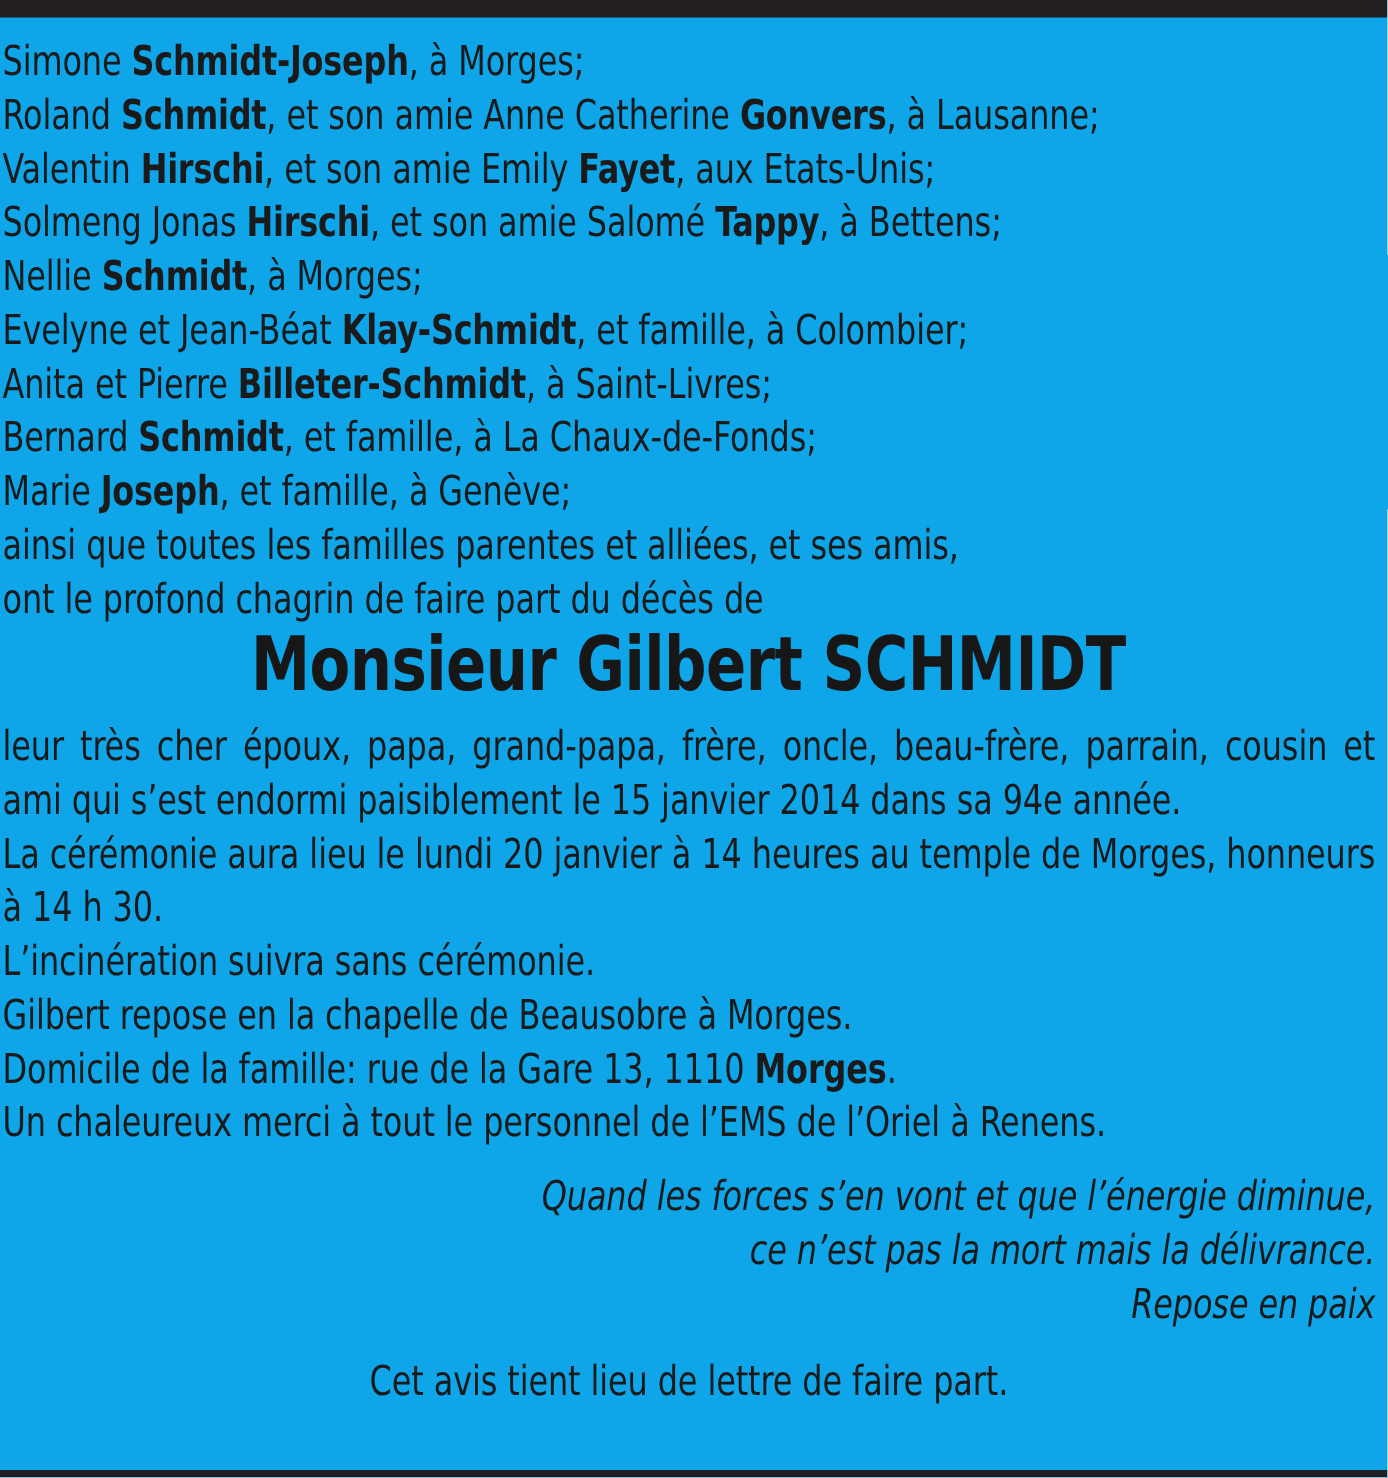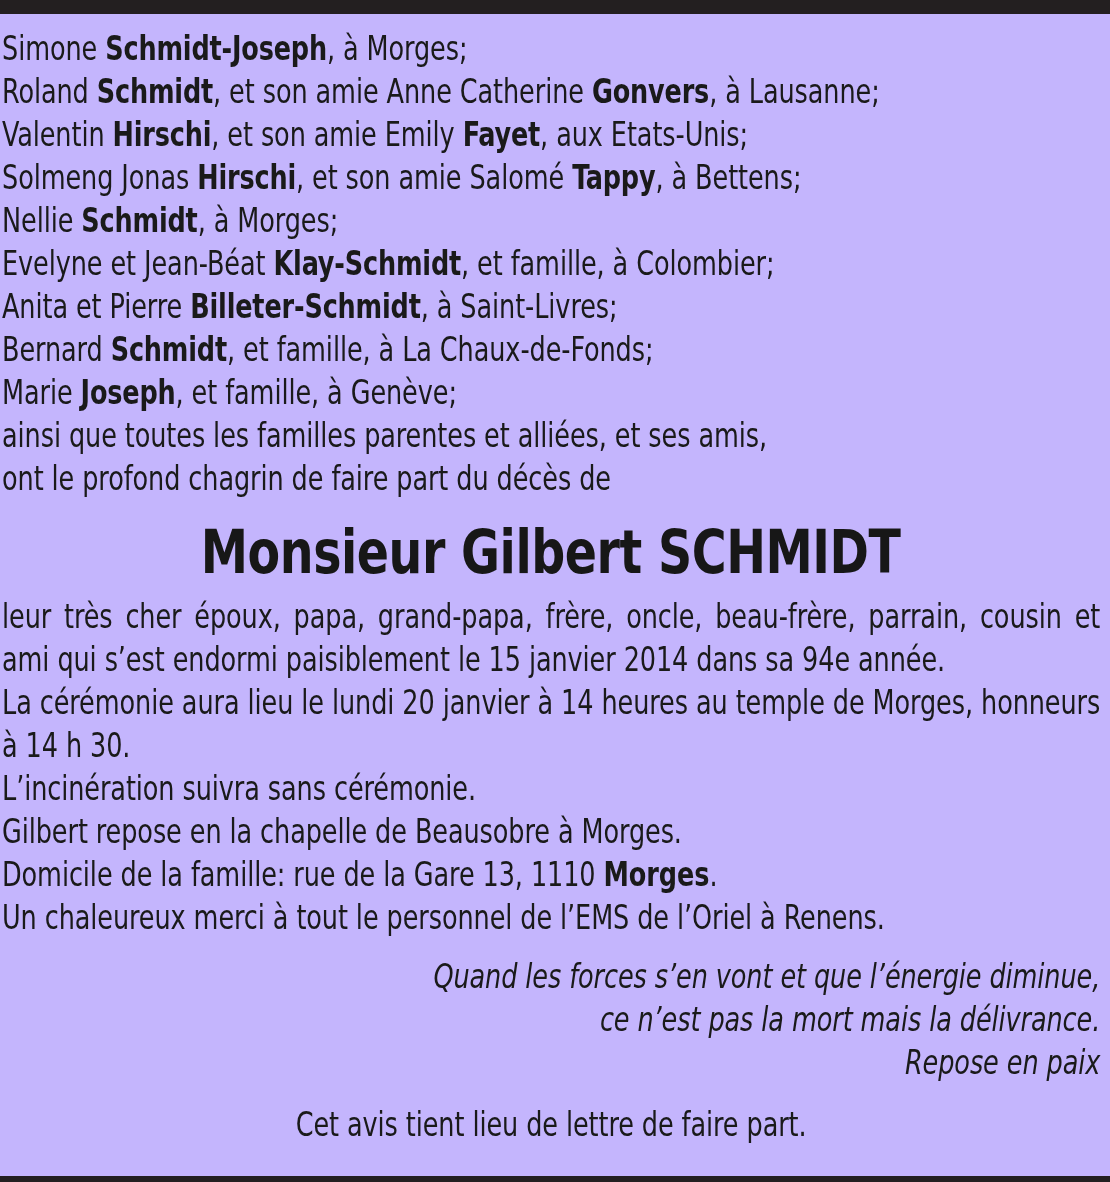--- a/index.html
+++ b/index.html
@@ -8,21 +8,21 @@
     background: #ffffff;
   }
   body {
     font-family: "Liberation Sans", sans-serif;
     color: #1a1a1a;
   }
   #notice {
     position: relative;
     width: 1110px;
     height: 1182px;
-    background: #c4b5fd;
+    background: #0ea5e9;
     overflow: hidden;
     box-sizing: border-box;
   }
   .rule {
     position: absolute;
     left: 0;
     width: 1110px;
     background: #231f20;
   }
   .rule-top { top: 0; height: 14px; }
@@ -48,21 +48,20 @@
     color: #1a1a1a;
   }
   .ln b, .ln strong, .nm {
     font-weight: 700;
     letter-spacing: -0.2px;
   }
 
   
   .headline {
     text-align: center;
-    margin-top: 20px;
     margin-bottom: 11px;
   }
   .headline .hl-text {
     display: inline-block;
     font-family: "DejaVu Sans Condensed", "Liberation Sans Narrow", "Liberation Sans", sans-serif;
     font-stretch: condensed;
     font-weight: 700;
     font-size: 60px;
     line-height: 64px;
     letter-spacing: -0.5px;

